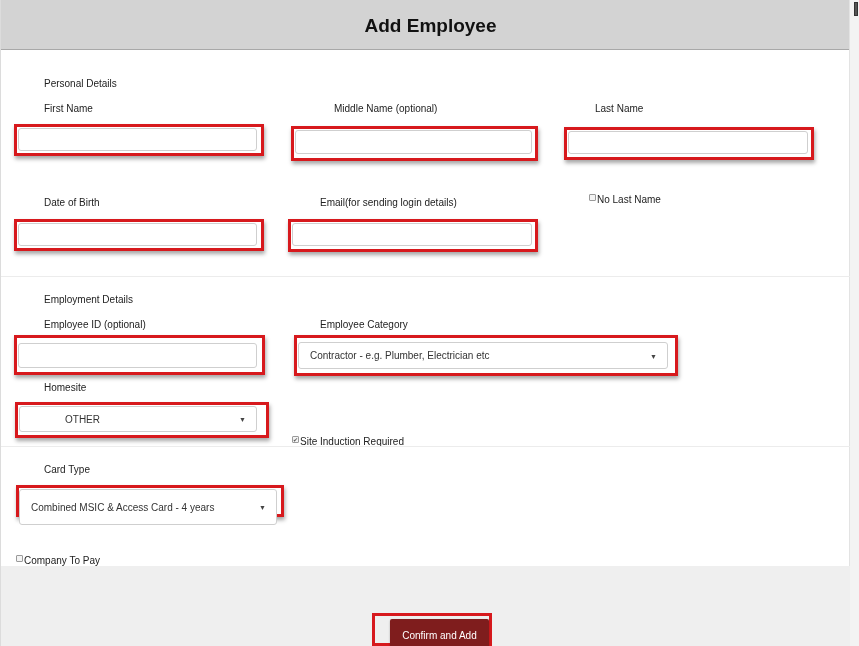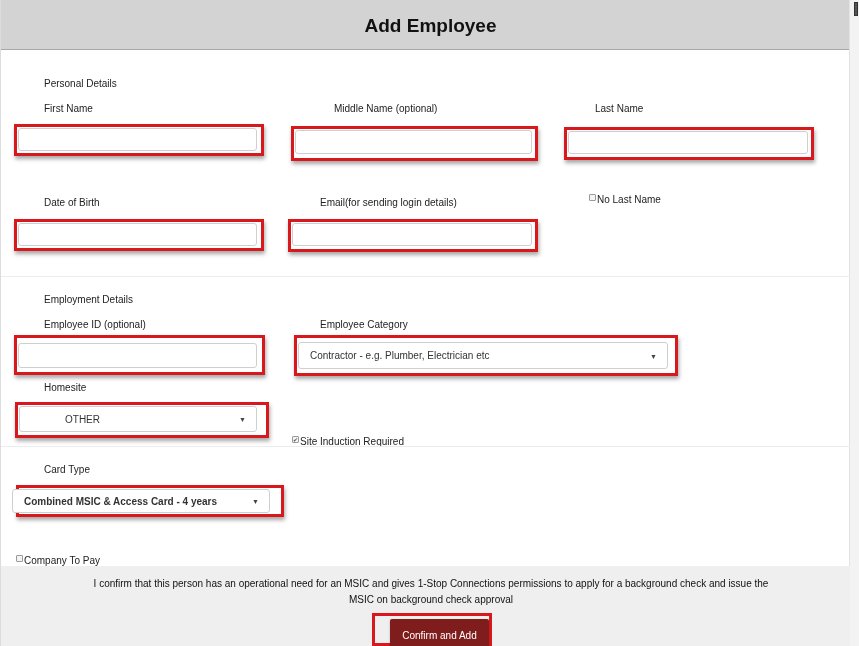--- a/index.html
+++ b/index.html
@@ -152,28 +152,27 @@
 
   <div class="chk" style="left:291px; top:409px;justify-content:flex-end;">
     <span class="box-icon">✔</span>
     <span>Site Induction Required</span>
   </div>
 
   <div class="divider" style="top:446px;"></div>
 
   <div class="lbl" style="left:14px; top:464px;">Card Type</div>
   <div class="box" style="left:15px; top:485px; width:268px; height:32px;"></div>
-  <div class="select" style="left:11px; top:489px; width:258px; height:24px;font-weight:bold;">
+  <div class="select" style="left:18px; top:489px; width:258px; height:36px;">
     <span>Combined MSIC &amp; Access Card - 4 years</span>
     <span class="arrow">▼</span>
   </div>
 
   <div class="chk" style="left:15px; top:528px;">
     <span class="box-icon"></span>
     <span>Company To Pay</span>
   </div>
 
   <div class="footer"></div>
-  <div class="confirm-text">I confirm that this person has an operational need for an MSIC and gives 1-Stop Connections permissions to apply for a background check and issue the MSIC on background check approval</div>
   <div class="btn-wrap"></div>
   <button class="btn">Confirm and Add</button>
 
 </div>
 
 </body></html>

